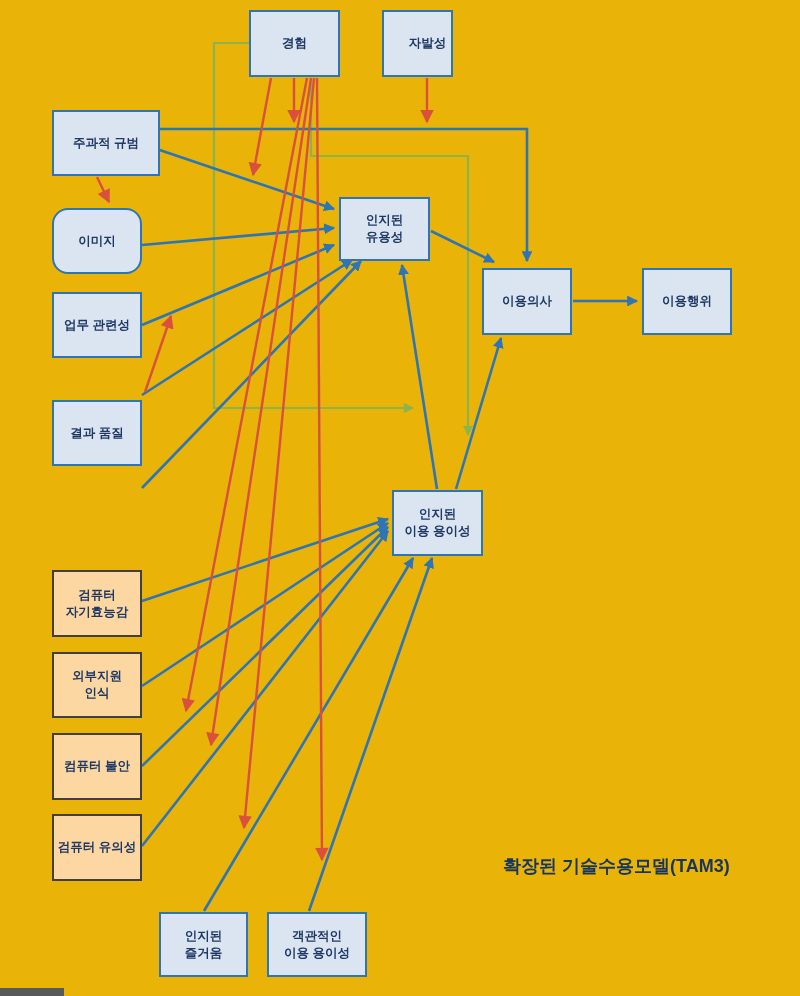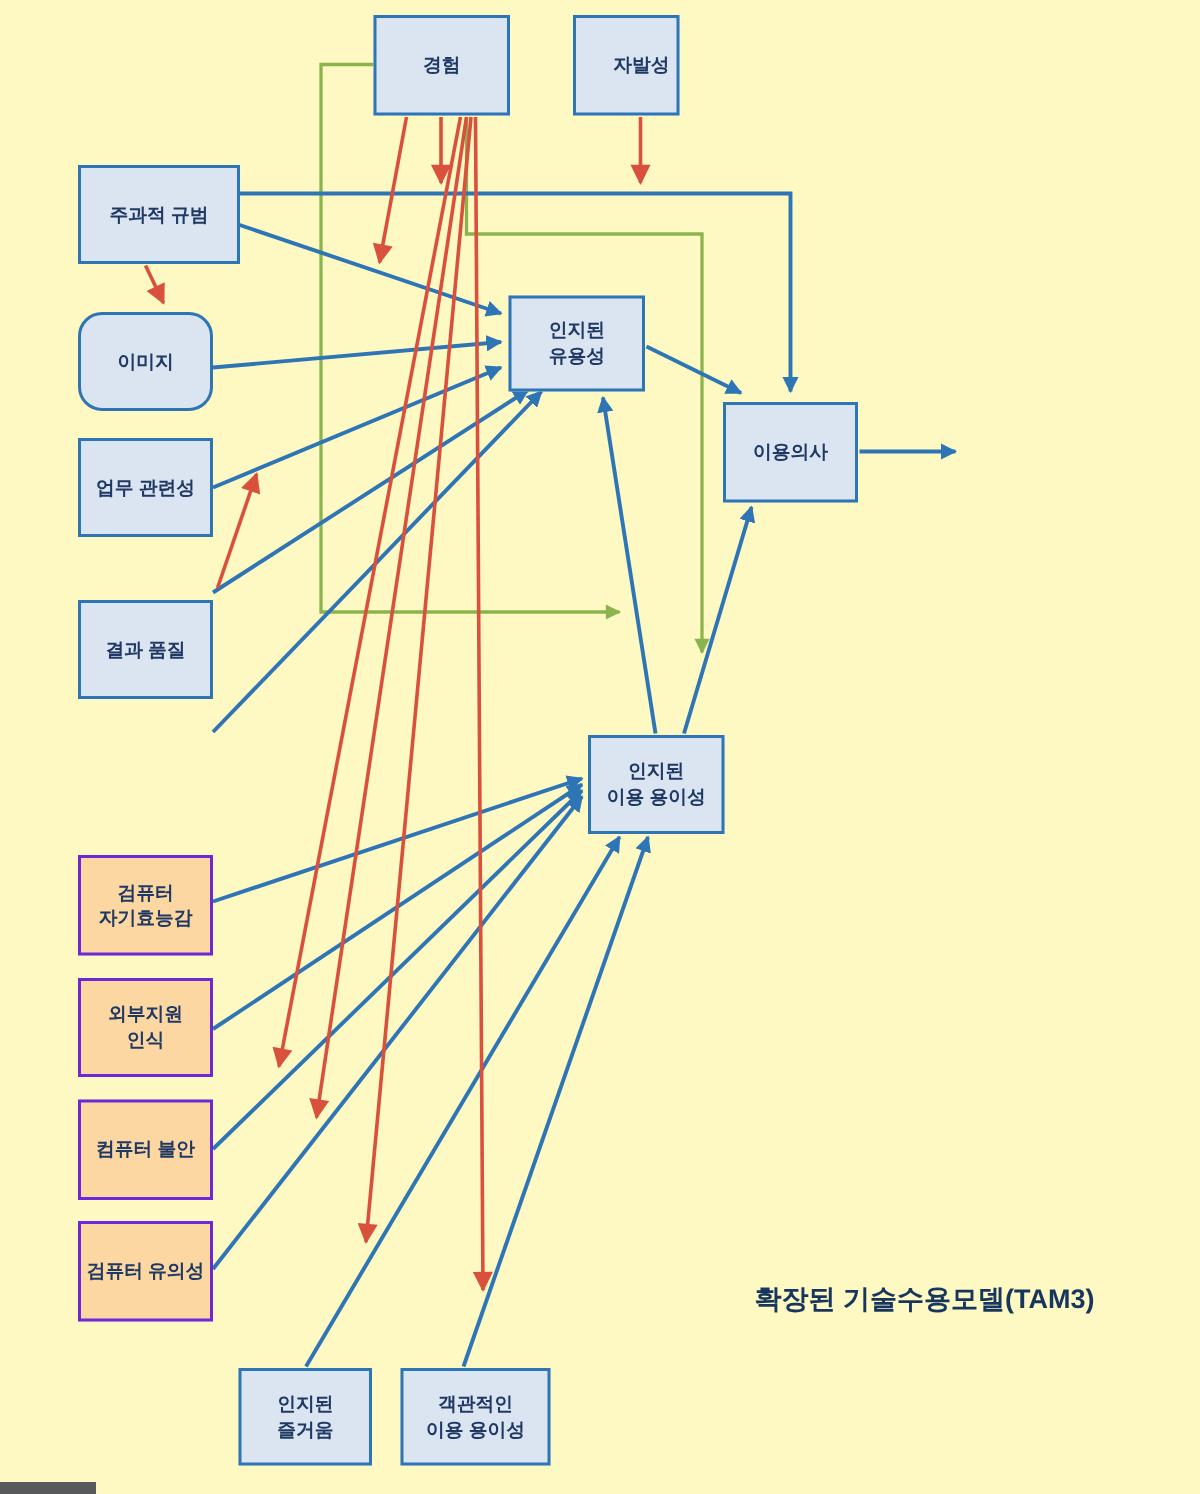--- a/index.html
+++ b/index.html
@@ -1,28 +1,28 @@
 <!DOCTYPE html>
 <html><head>
 <meta charset="utf-8">
 <style>
   html,body{margin:0;padding:0;background:#ffffff;}
   #canvas{
-    position:relative;width:800px;height:996px;background:#fef9c3;overflow:hidden;
+    position:relative;width:800px;height:996px;background:#eab308;overflow:hidden;
     font-family:"Liberation Sans","DejaVu Sans",sans-serif;
   }
   #edges{position:absolute;left:0;top:0;z-index:1;}
   .node{
     position:absolute;z-index:2;display:flex;align-items:center;justify-content:center;
     text-align:center;font-size:12.5px;font-weight:bold;color:#1f3864;
     line-height:1.35;box-sizing:border-box;
   }
   .node span{white-space:pre-line;}
   .node-blue{background:#dbe5f1;border:2.5px solid #2e75b5;}
-  .node-orange{background:#fcd7a1;border:2px solid #6d28d9;}
+  .node-orange{background:#fcd7a1;border:2px solid #404040;}
   .caption{
     position:absolute;z-index:2;left:503px;top:854px;width:250px;
     font-size:18px;font-weight:bold;color:#17365d;white-space:nowrap;
   }
   .bottom-strip{
     position:absolute;z-index:3;left:0;top:988px;width:64px;height:8px;background:#58595b;
   }
 </style>
 </head>
 <body>
@@ -129,20 +129,23 @@
 
   <div class="node node-blue" style="left:392px;top:490px;width:91px;height:66px;">
       <span>인지된
 이용 용이성</span>
     </div>
 
   <div class="node node-blue" style="left:482px;top:268px;width:90px;height:67px;">
       <span>이용의사</span>
     </div>
 
+  <div class="node node-blue" style="left:642px;top:268px;width:90px;height:67px;">
+      <span>이용행위</span>
+    </div>
 
   <div class="node node-blue" style="left:159px;top:912px;width:89px;height:65px;">
       <span>인지된
 즐거움</span>
     </div>
 
   <div class="node node-blue" style="left:267px;top:912px;width:100px;height:65px;">
       <span>객관적인
 이용 용이성</span>
     </div>

